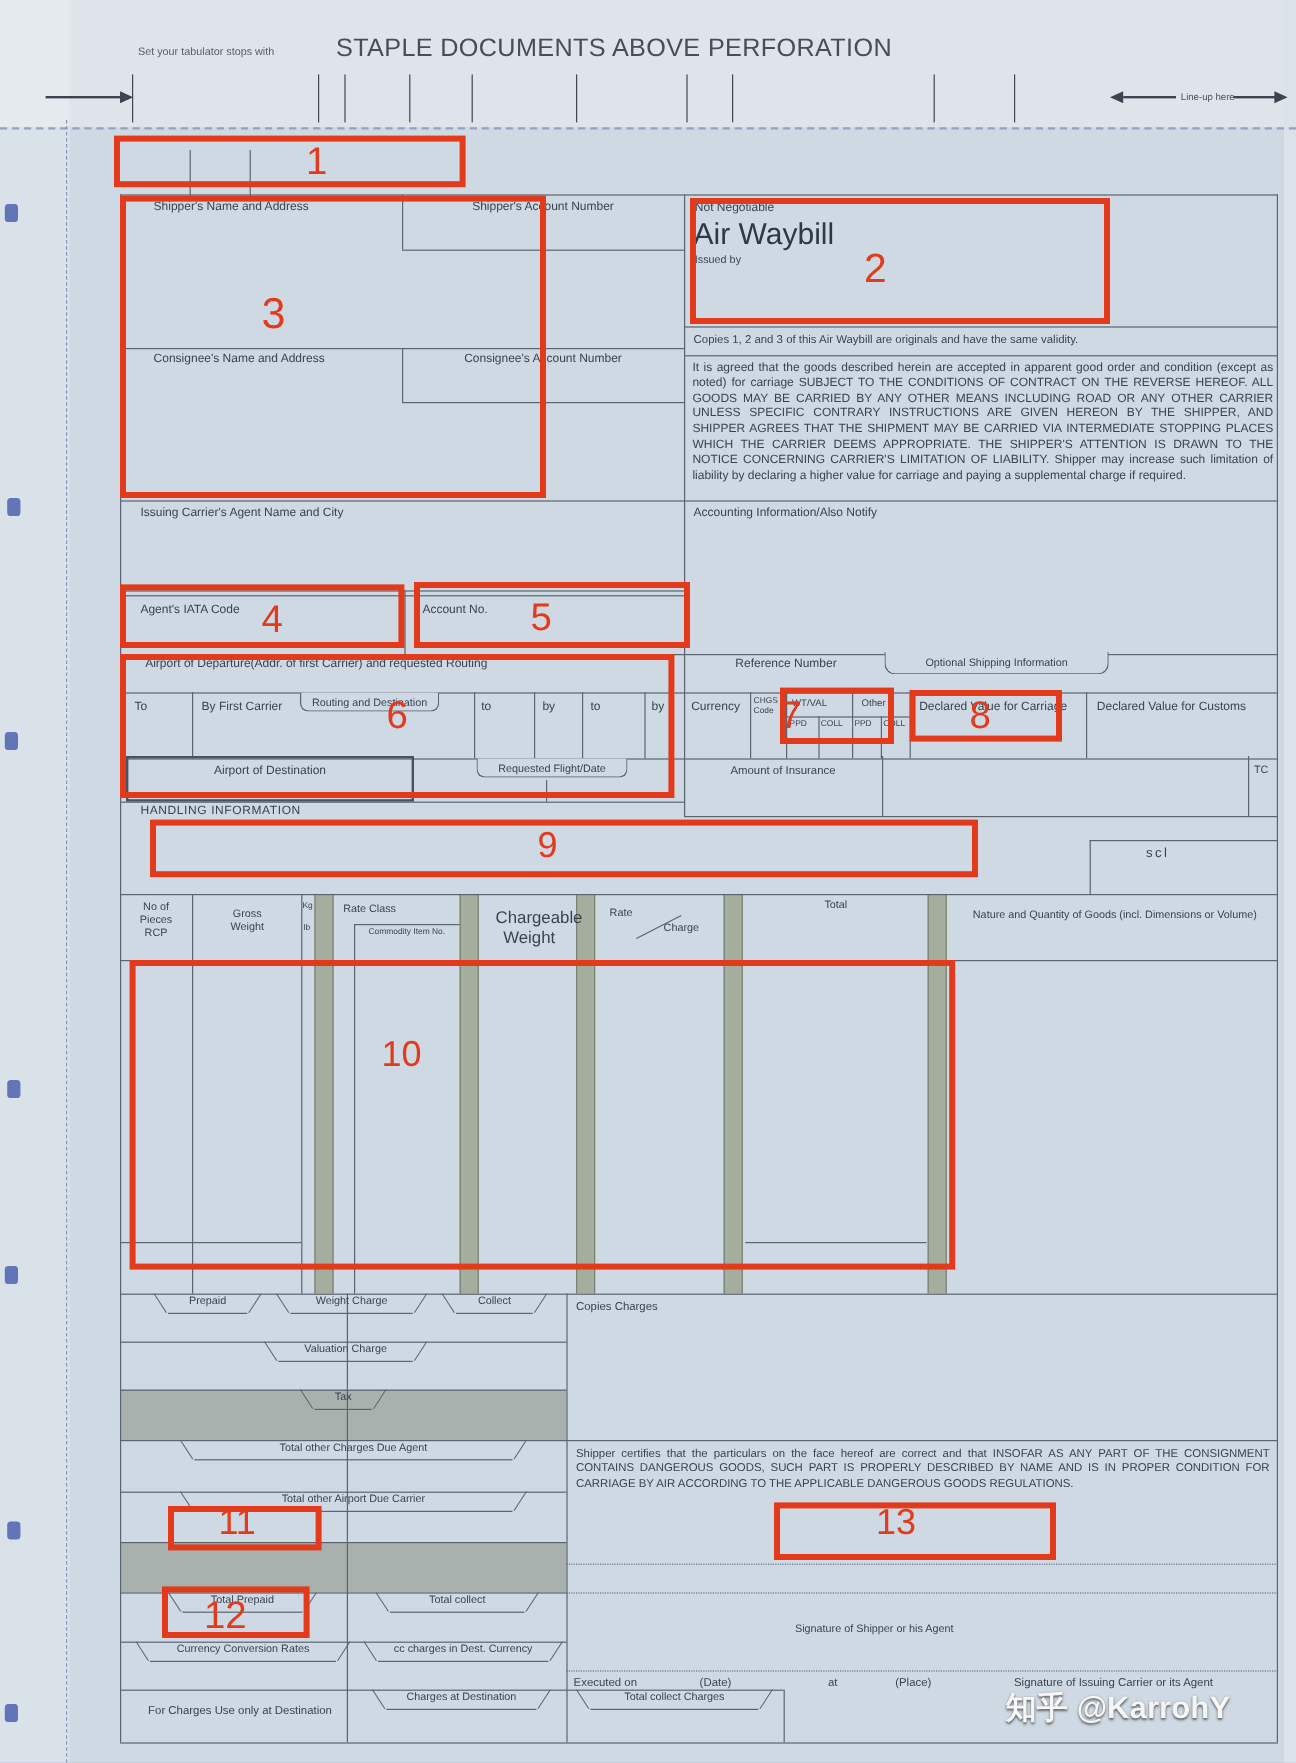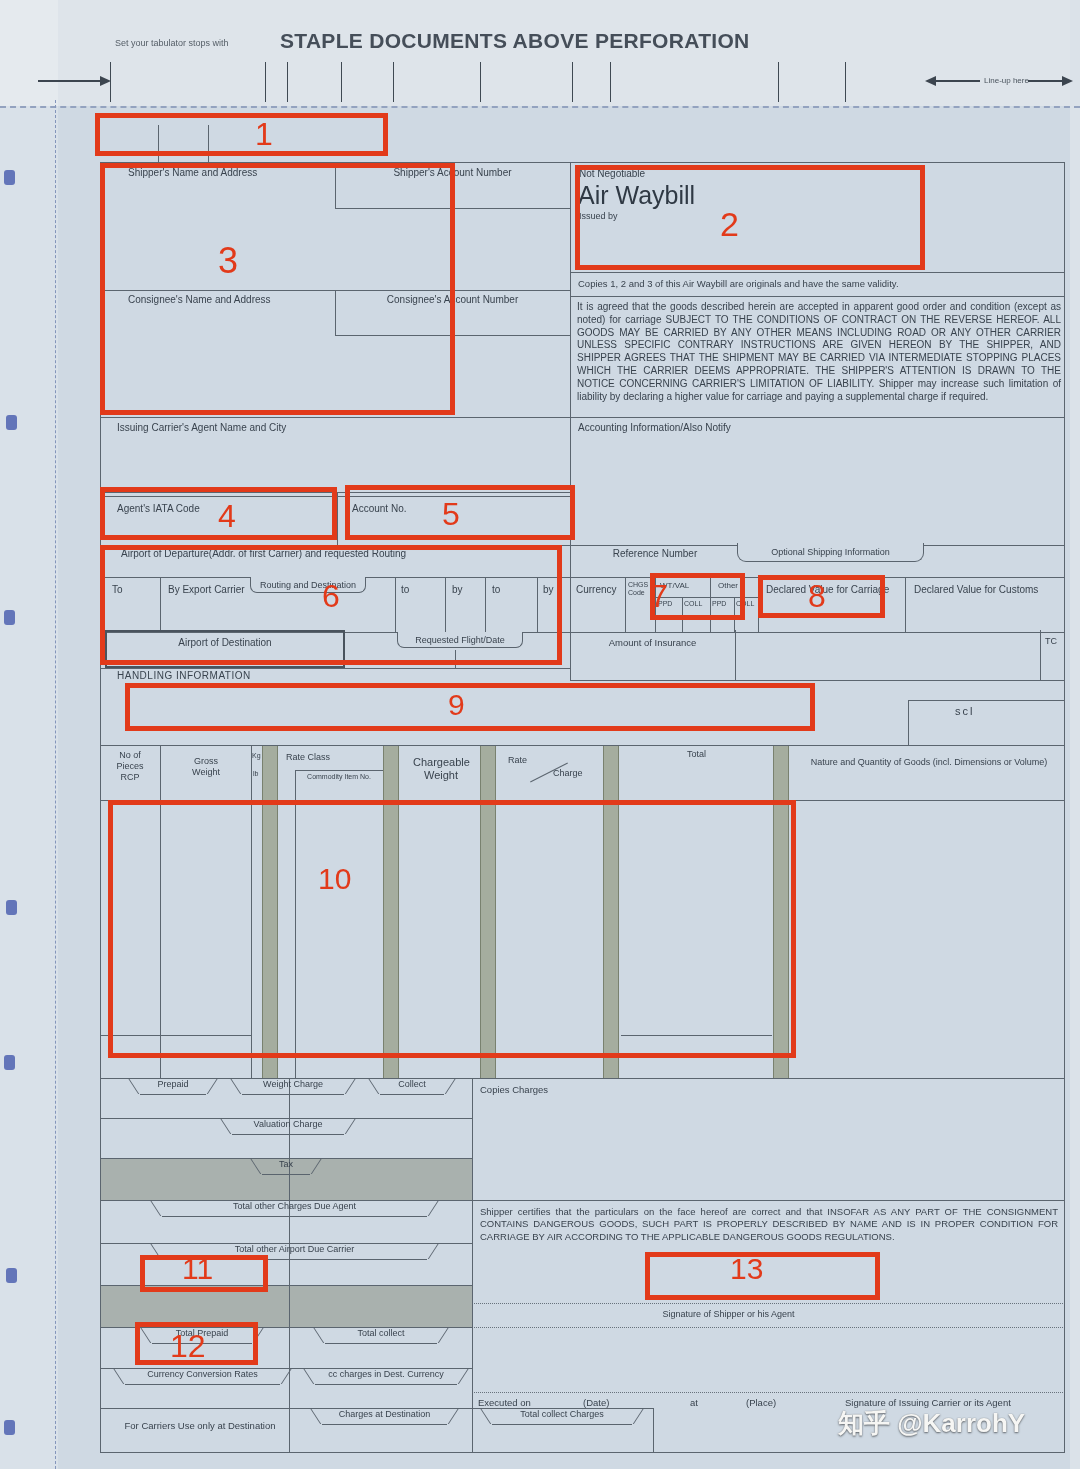--- a/index.html
+++ b/index.html
@@ -47,21 +47,21 @@
 
   <div class="bluemark" style="left:4px;top:170px"></div>
   <div class="bluemark" style="left:6px;top:415px"></div>
   <div class="bluemark" style="left:4px;top:610px"></div>
   <div class="bluemark" style="left:6px;top:900px"></div>
   <div class="bluemark" style="left:4px;top:1055px"></div>
   <div class="bluemark" style="left:6px;top:1268px"></div>
   <div class="bluemark" style="left:4px;top:1420px"></div>
 
   <div class="lbl" style="left:115px;top:38px;font-size:9px;color:#555e67">Set your tabulator stops with</div>
-  <div class="lbl" style="left:280px;top:28px;font-size:21px;font-weight:700;letter-spacing:.3px;color:#454e59">STAPLE DOCUMENTS ABOVE PERFORATION</div>
+  <div class="lbl" style="left:280px;top:28px;font-size:21px;font-weight:400;letter-spacing:.3px;color:#454e59">STAPLE DOCUMENTS ABOVE PERFORATION</div>
   <div class="arrline" style="left:38px;top:80px;width:62px"></div>
   <div class="tri-r" style="left:100px;top:76px"></div>
   <div class="tri-l" style="left:925px;top:76px"></div>
   <div class="arrline" style="left:936px;top:80px;width:44px"></div>
   <div class="lbl" style="left:984px;top:76px;font-size:8px;color:#4a545e">Line-up here</div>
   <div class="arrline" style="left:1028px;top:80px;width:36px"></div>
   <div class="tri-r" style="left:1062px;top:76px"></div>
 
   <div class="tick" style="left:110px"></div>
   <div class="tick" style="left:265px"></div>
@@ -165,21 +165,21 @@
   <div class="lbl" style="left:578px;top:422px">Accounting Information/Also Notify</div>
   <div class="lbl" style="left:117px;top:503px">Agent's IATA Code</div>
   <div class="lbl" style="left:352px;top:503px">Account No.</div>
 
   <div class="lbl" style="left:121px;top:548px">Airport of Departure(Addr. of first Carrier) and requested Routing</div>
   <div class="lbl c" style="left:575px;top:548px;width:160px">Reference Number</div>
   <div class="tab" style="left:737px;top:543px;width:185px">
       <span>Optional Shipping Information</span>
     </div>
   <div class="lbl" style="left:112px;top:584px">To</div>
-  <div class="lbl" style="left:168px;top:584px">By Export Carrier</div>
+  <div class="lbl" style="left:168px;top:584px">By First Carrier</div>
   <div class="tab" style="left:250px;top:577px;width:114px;height:15px;border-radius:0 0 7px 7px">
       <span>Routing and Destination</span>
     </div>
   <div class="lbl" style="left:401px;top:584px">to</div>
   <div class="lbl" style="left:452px;top:584px">by</div>
   <div class="lbl" style="left:492px;top:584px">to</div>
   <div class="lbl" style="left:543px;top:584px">by</div>
   <div class="lbl c" style="left:105px;top:637px;width:240px">Airport of Destination</div>
   <div class="tab" style="left:397px;top:632px;width:124px;height:15px;border-radius:0 0 7px 7px">
       <span>Requested Flight/Date</span>
@@ -201,21 +201,21 @@
 
   <div class="lbl" style="left:117px;top:670px;letter-spacing:.5px">HANDLING INFORMATION</div>
   <div class="lbl" style="left:955px;top:705px;font-size:11px;letter-spacing:2px">scl</div>
 
   <div class="lbl wrap c" style="left:108px;top:750px;width:44px;font-size:9px;line-height:1.2">No of Pieces RCP</div>
   <div class="lbl wrap c" style="left:179px;top:756px;width:54px;font-size:9px;line-height:1.2">Gross Weight</div>
   <div class="lbl" style="left:252px;top:752px;font-size:7px">Kg</div>
   <div class="lbl" style="left:253px;top:770px;font-size:7px">lb</div>
   <div class="lbl" style="left:286px;top:752px;font-size:9px">Rate Class</div>
   <div class="lbl wrap c" style="left:297px;top:773px;width:84px;font-size:7px;line-height:1.2">Commodity Item No.</div>
-  <div class="lbl wrap c" style="left:413px;top:756px;width:56px;font-size:11px;line-height:1.2">Chargeable Weight</div>
+  <div class="lbl wrap c" style="left:413px;top:756px;width:56px;font-size:14px;line-height:1.2">Chargeable Weight</div>
   <div class="lbl" style="left:508px;top:755px;font-size:9px">Rate</div>
   <i class="hl" style="left:528px;top:772px;width:42px;transform:rotate(-27deg)"></i>
   <div class="lbl" style="left:553px;top:768px;font-size:9px">Charge</div>
   <div class="lbl c" style="left:621px;top:749px;width:151px;font-size:9px">Total</div>
   <div class="lbl wrap c" style="left:800px;top:757px;width:258px;font-size:9px;line-height:1.25">Nature and Quantity of Goods (incl. Dimensions or Volume)</div>
 
   <div class="trap" style="left:140px;top:1078px;width:66px">
       <span>Prepaid</span>
     </div>
   <div class="trap" style="left:242px;top:1078px;width:102px">
@@ -248,24 +248,24 @@
     </div>
   <div class="trap" style="left:315px;top:1368px;width:142px">
       <span>cc charges in Dest. Currency</span>
     </div>
   <div class="trap" style="left:322px;top:1408px;width:125px">
       <span>Charges at Destination</span>
     </div>
   <div class="trap" style="left:492px;top:1408px;width:140px">
       <span>Total collect Charges</span>
     </div>
-  <div class="lbl wrap c" style="left:105px;top:1419px;width:190px;font-size:9.5px;line-height:1.4">For Carriers Use only at Destination</div>
+  <div class="lbl wrap c" style="left:105px;top:1419px;width:190px;font-size:9.5px;line-height:1.4">For Charges Use only at Destination</div>
 
   <div class="para" style="left:480px;top:1206px;width:578px;font-size:9.5px;line-height:1.3">Shipper certifies that the particulars on the face hereof are correct and that INSOFAR AS ANY PART OF THE CONSIGNMENT CONTAINS DANGEROUS GOODS, SUCH PART IS PROPERLY DESCRIBED BY NAME AND IS IN PROPER CONDITION FOR CARRIAGE BY AIR ACCORDING TO THE APPLICABLE DANGEROUS GOODS REGULATIONS.</div>
-  <div class="lbl c" style="left:472px;top:1309px;width:513px;font-size:9px">Signature of Shipper or his Agent</div>
+  <div class="lbl c" style="left:472px;top:1352px;width:513px;font-size:9px">Signature of Shipper or his Agent</div>
   <div class="lbl" style="left:478px;top:1397px;font-size:9.5px">Executed on</div>
   <div class="lbl" style="left:583px;top:1397px;font-size:9.5px">(Date)</div>
   <div class="lbl" style="left:690px;top:1397px;font-size:9.5px">at</div>
   <div class="lbl" style="left:746px;top:1397px;font-size:9.5px">(Place)</div>
   <div class="lbl" style="left:845px;top:1397px;font-size:9.5px">Signature of Issuing Carrier or its Agent</div>
 
   <div class="watermark" style="left:838px;top:1406px">知乎 @KarrohY</div>
 
   <div class="redbox" style="left:95px;top:113px;width:293px;height:43px"></div>
   <div class="redbox" style="left:575px;top:165px;width:350px;height:105px"></div>

